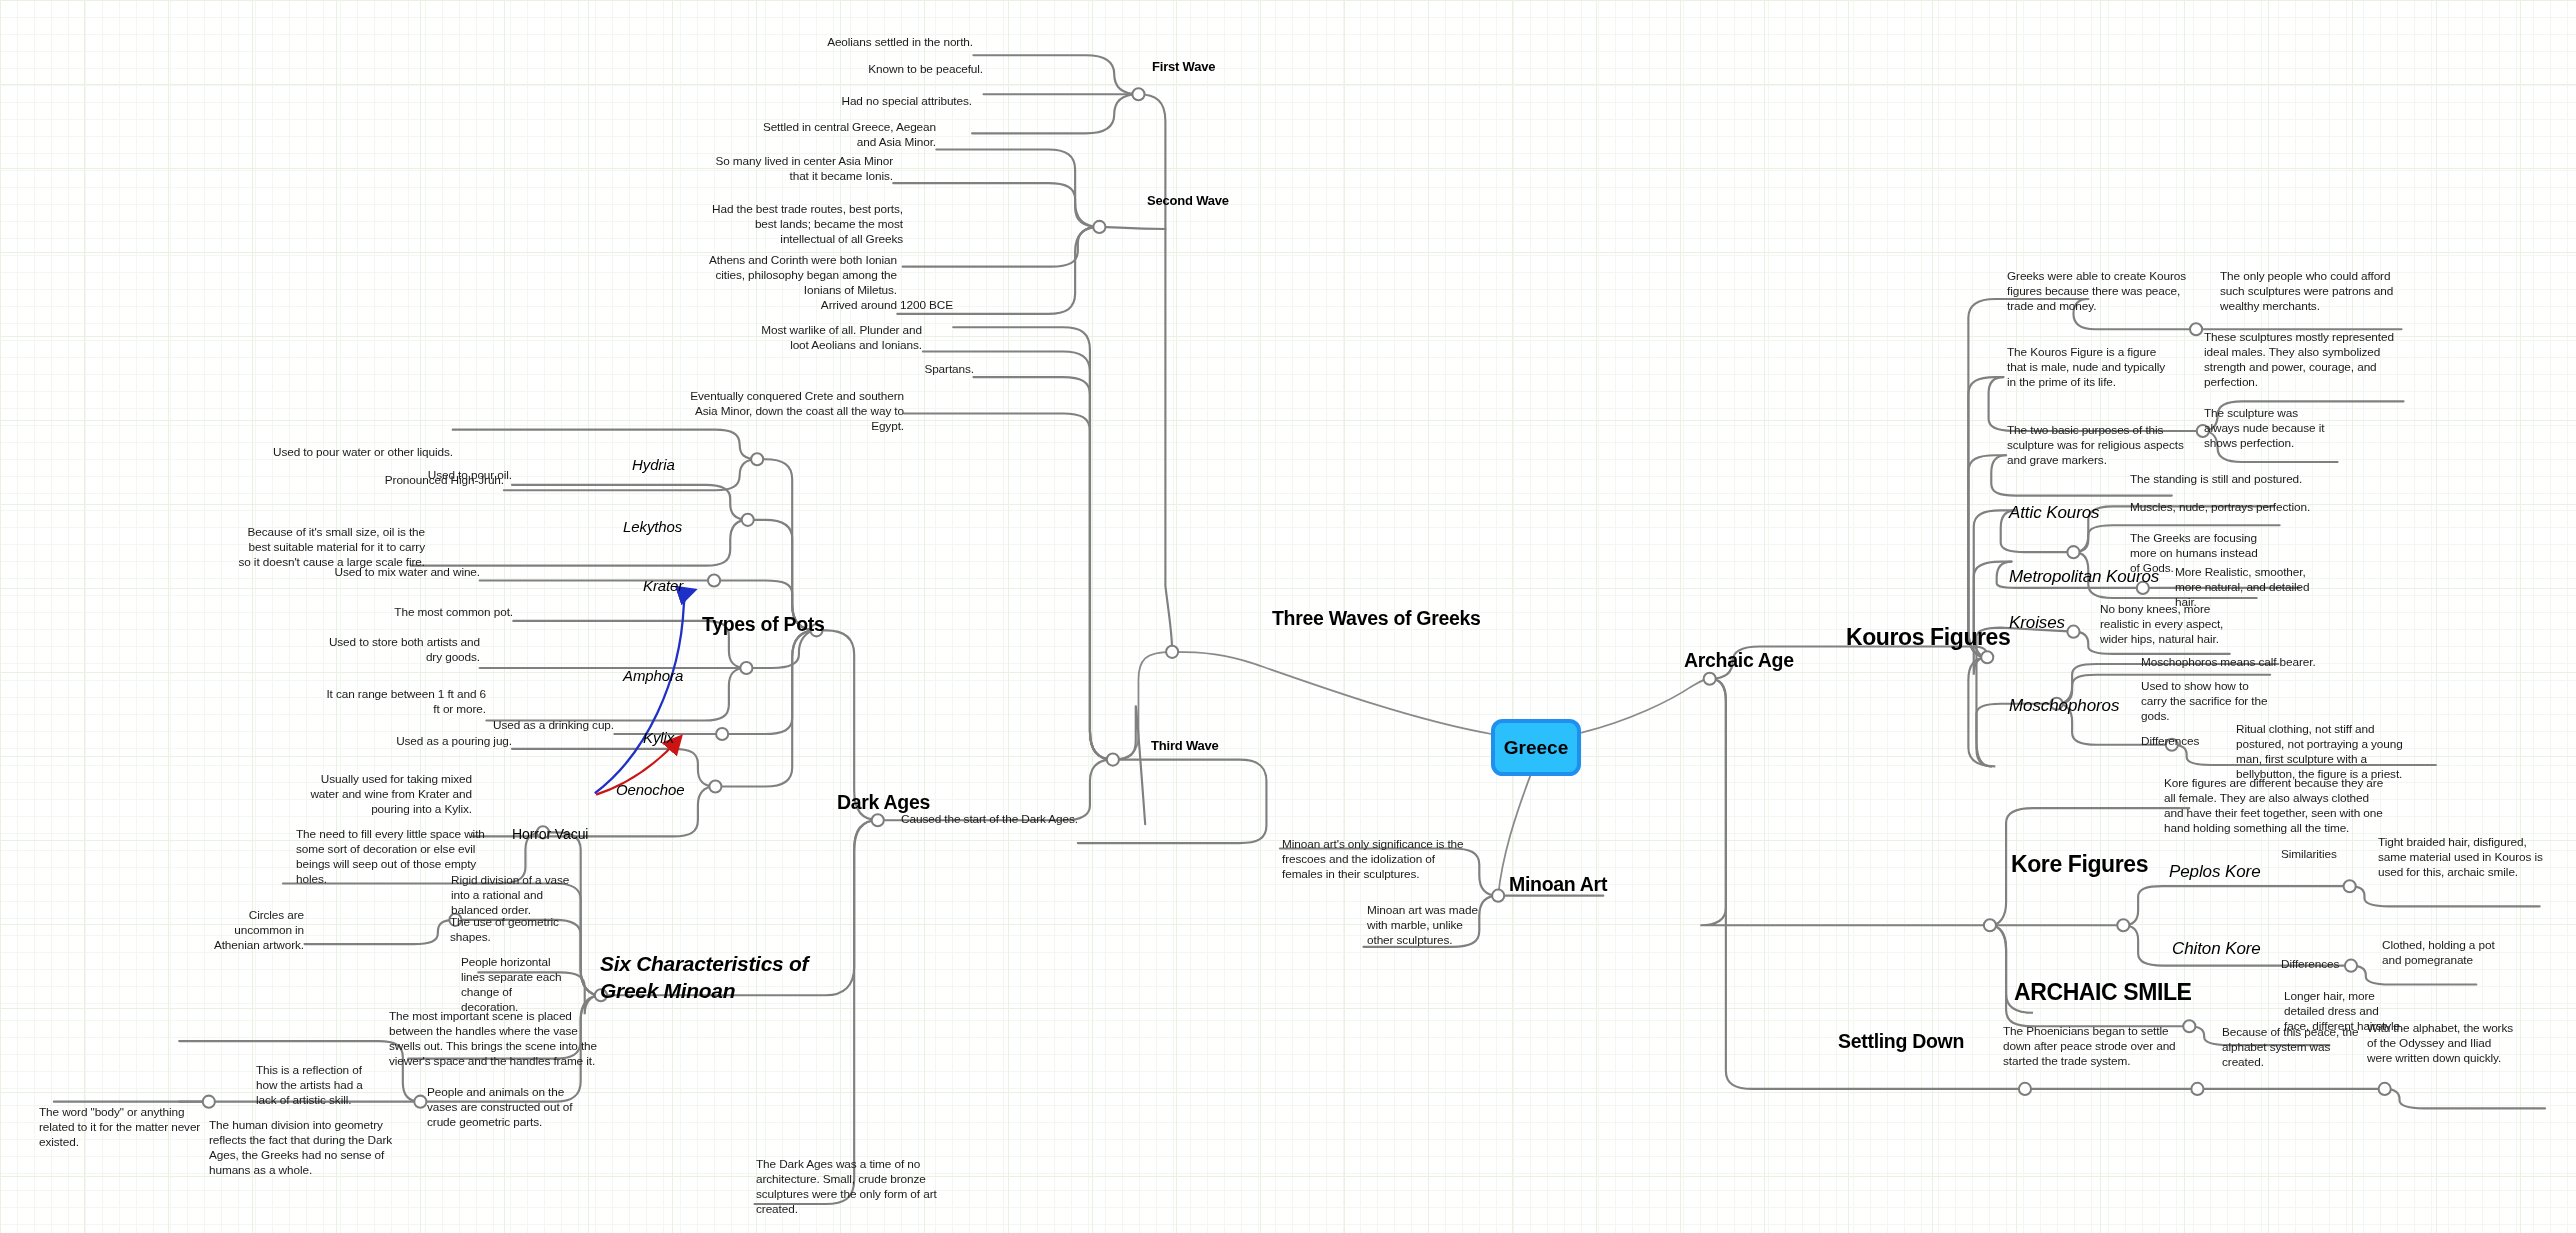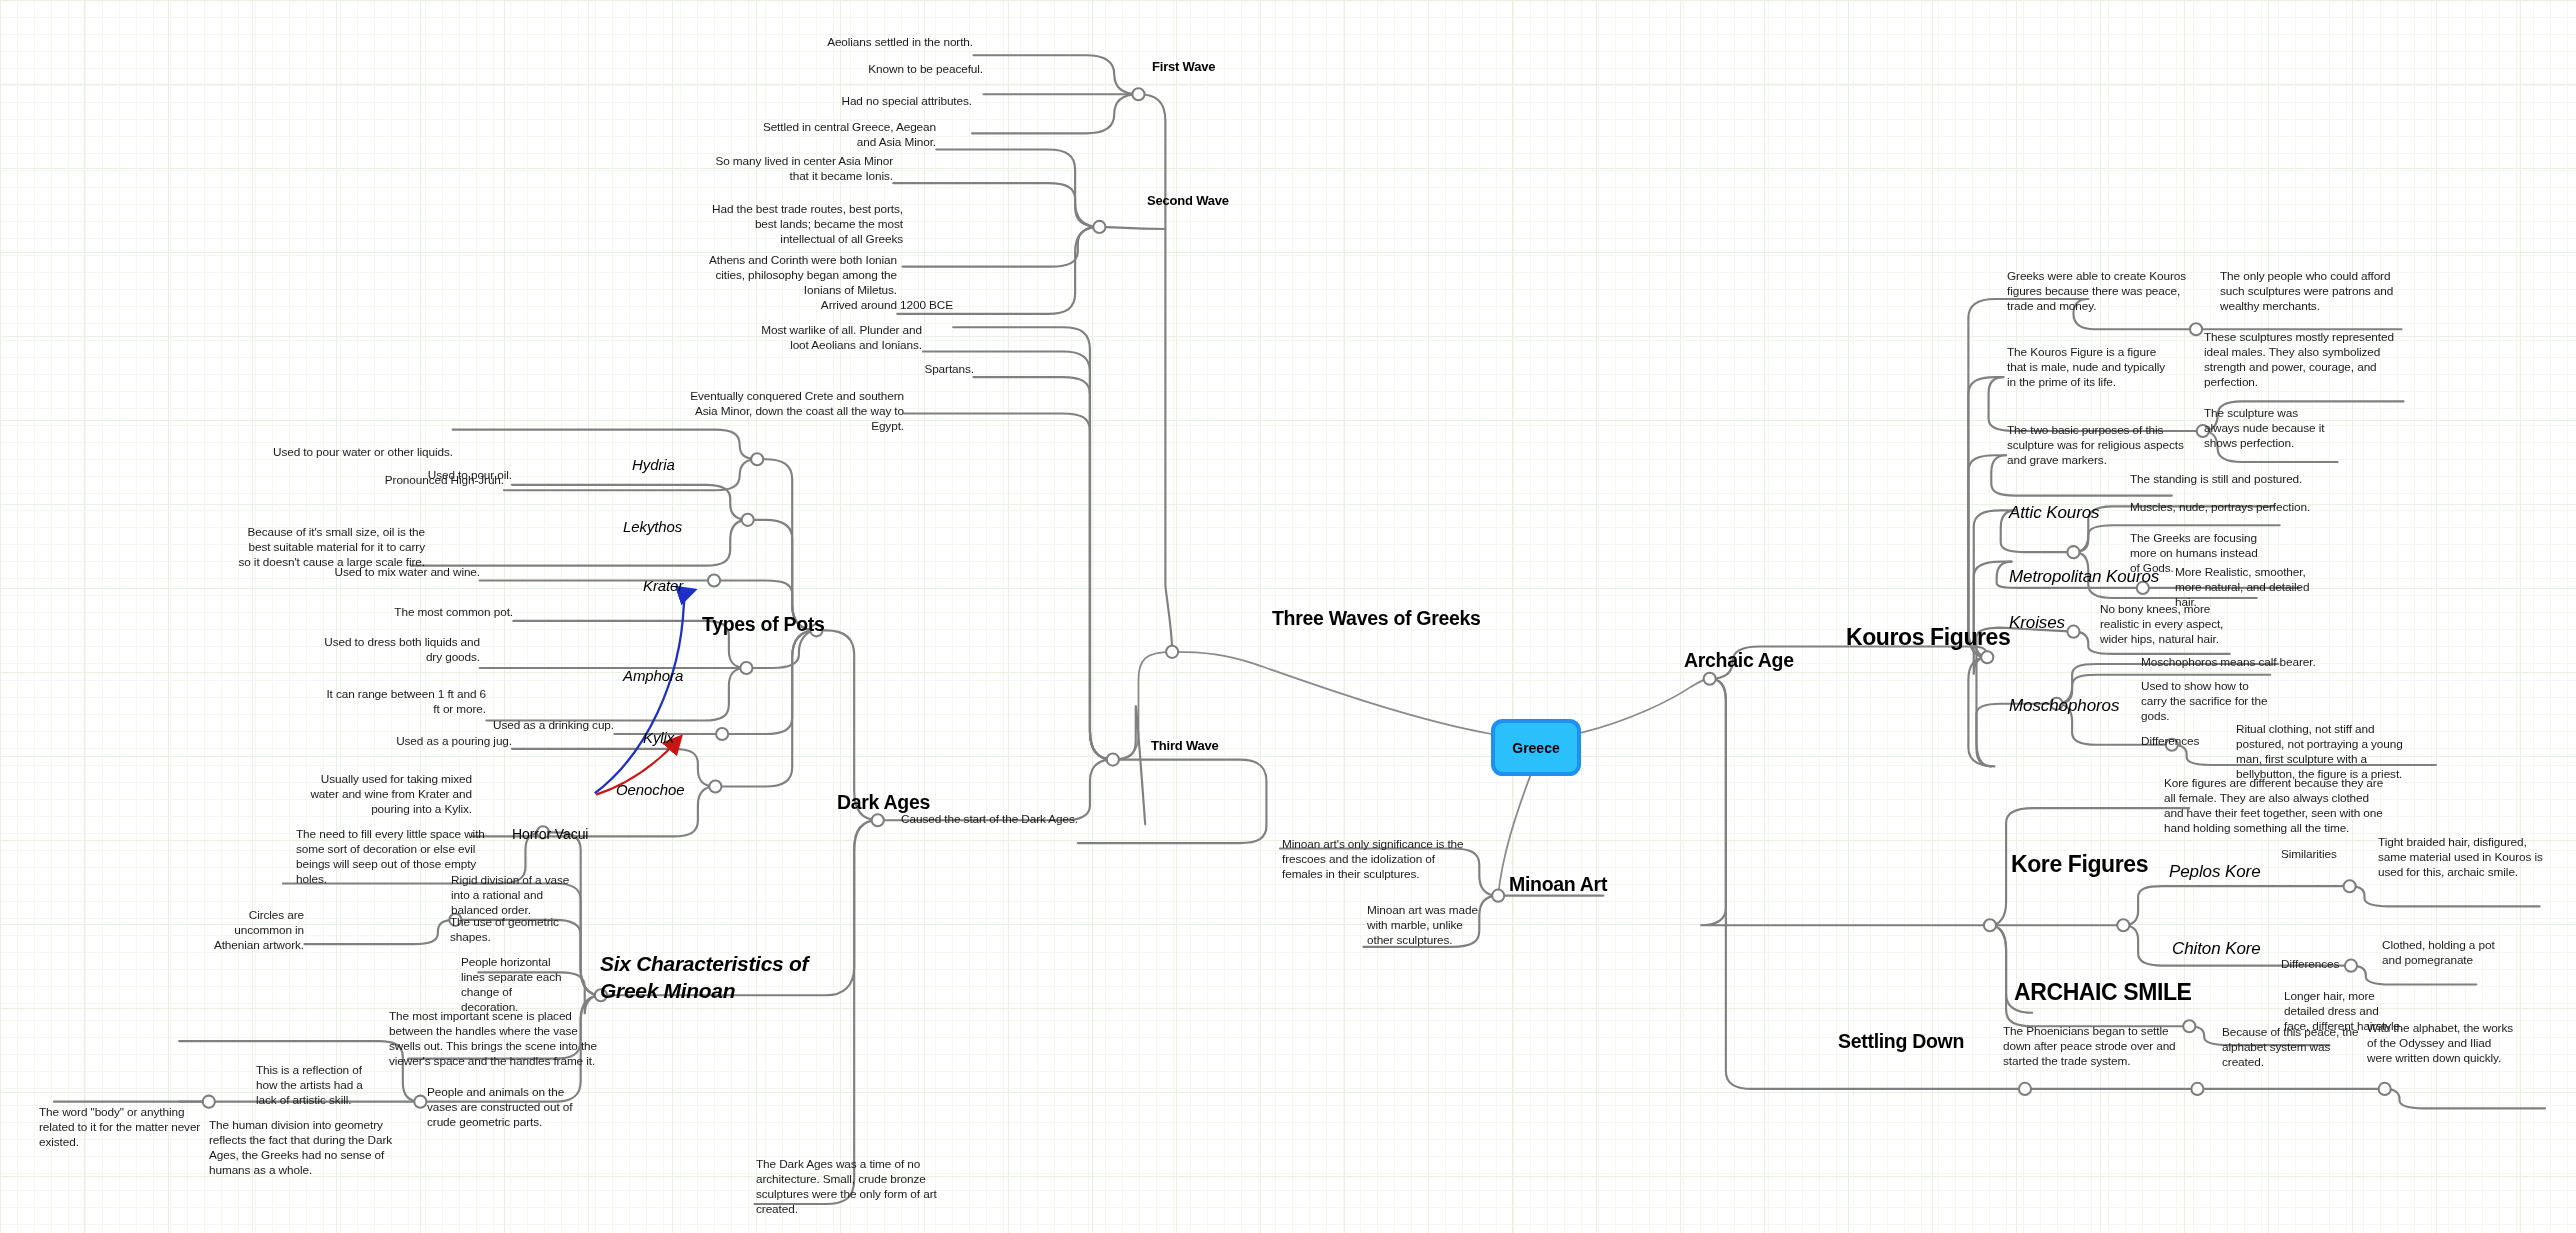--- a/index.html
+++ b/index.html
@@ -47,21 +47,21 @@
   
   #root{
     position:absolute;
     left:1491px;top:719px;
     width:90px;height:57px;
     background:#2bc0fb;
     border:4.7px solid #1f90f0;
     border-radius:11.5px;
     box-sizing:border-box;
     display:flex;align-items:center;justify-content:center;
-    font-size:14px;font-weight:bold;color:#000;
+    font-size:19px;font-weight:bold;color:#000;
   }
 </style>
 </head>
 <body>
 
 <div id="canvas">
 
   <svg id="wires" viewBox="0 0 3824 1831" preserveAspectRatio="none">
 
     <path class="w-thin" d="M2214 1090 C2100 1070 1960 1020 1860 985 C1820 972 1790 968 1740 968"></path>
@@ -286,21 +286,21 @@
 
   <div class="node t-it-sm" style="left:623px;top:517px;">Lekythos</div>
   <div class="node leaf r" style="left:364px;top:468px;width:148px;">Used to pour oil.</div>
   <div class="node leaf r" style="left:222px;top:525px;width:189px;margin-left:14px;">Because of it's small size, oil is the best suitable material for it to carry so it doesn't cause a large scale fire.</div>
 
   <div class="node t-it-sm" style="left:643px;top:576px;">Krater</div>
   <div class="node leaf r" style="left:310px;top:565px;width:170px;">Used to mix water and wine.</div>
 
   <div class="node t-it-sm" style="left:623px;top:666px;">Amphora</div>
   <div class="node leaf r" style="left:350px;top:605px;width:163px;">The most common pot.</div>
-  <div class="node leaf r" style="left:317px;top:635px;width:163px;">Used to dress both liquids and dry goods.</div>
+  <div class="node leaf r" style="left:317px;top:635px;width:163px;">Used to store both artists and dry goods.</div>
   <div class="node leaf r" style="left:323px;top:687px;width:163px;">It can range between 1 ft and 6 ft or more.</div>
 
   <div class="node t-it-sm" style="left:643px;top:728px;">Kylix</div>
   <div class="node leaf r" style="left:431px;top:718px;width:183px;">Used as a drinking cup.</div>
 
   <div class="node t-it-sm" style="left:616px;top:780px;">Oenochoe</div>
   <div class="node leaf r" style="left:350px;top:734px;width:162px;">Used as a pouring jug.</div>
   <div class="node leaf r" style="left:310px;top:772px;width:162px;">Usually used for taking mixed water and wine from Krater and pouring into a Kylix.</div>
 
   <div class="node t-bi" style="left:600px;top:951px;width:222px;">Six Characteristics of Greek Minoan</div>

